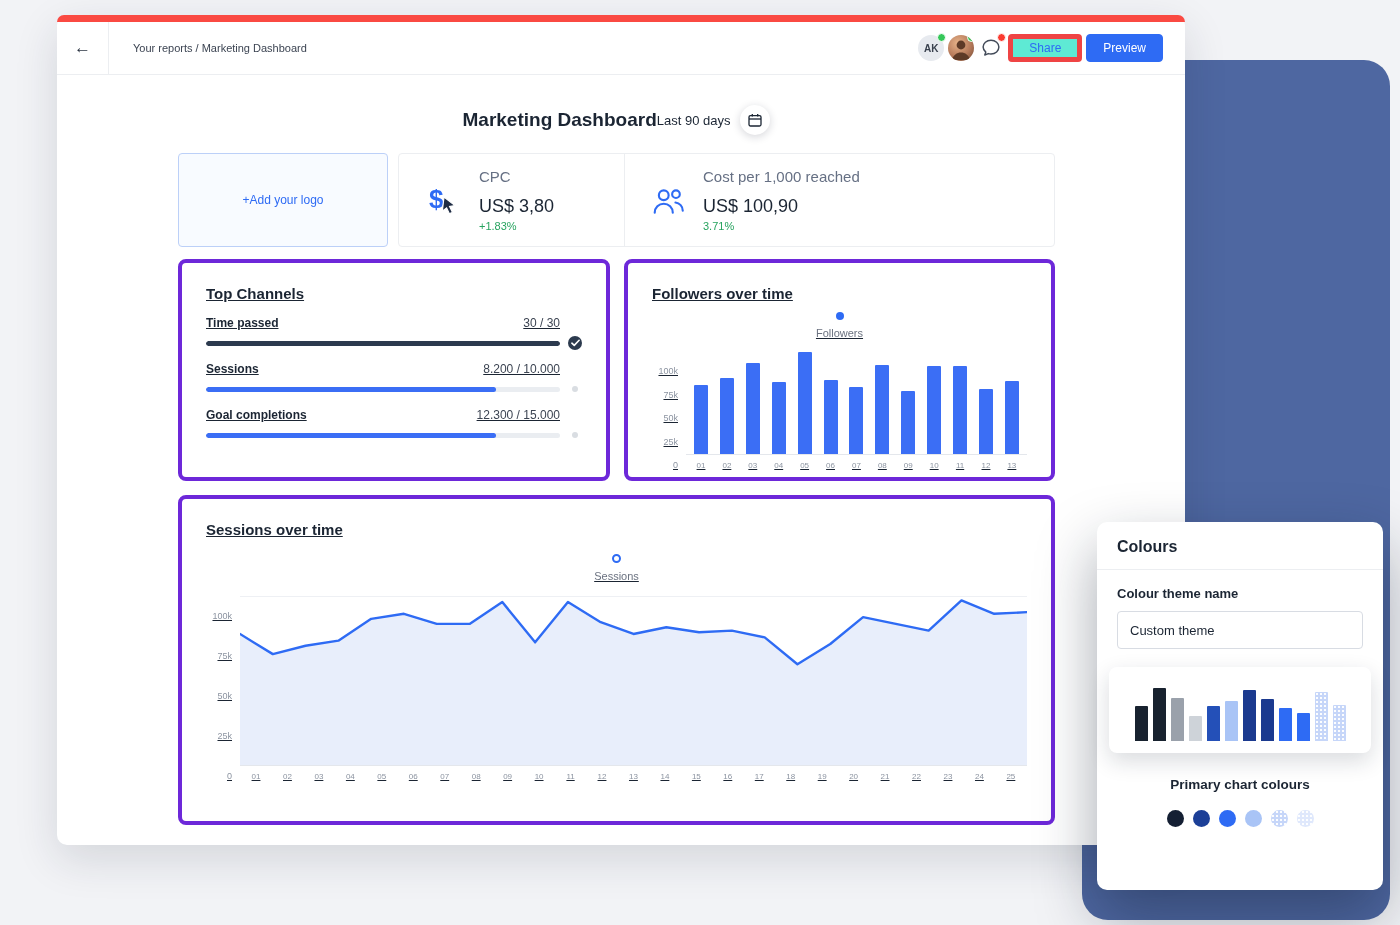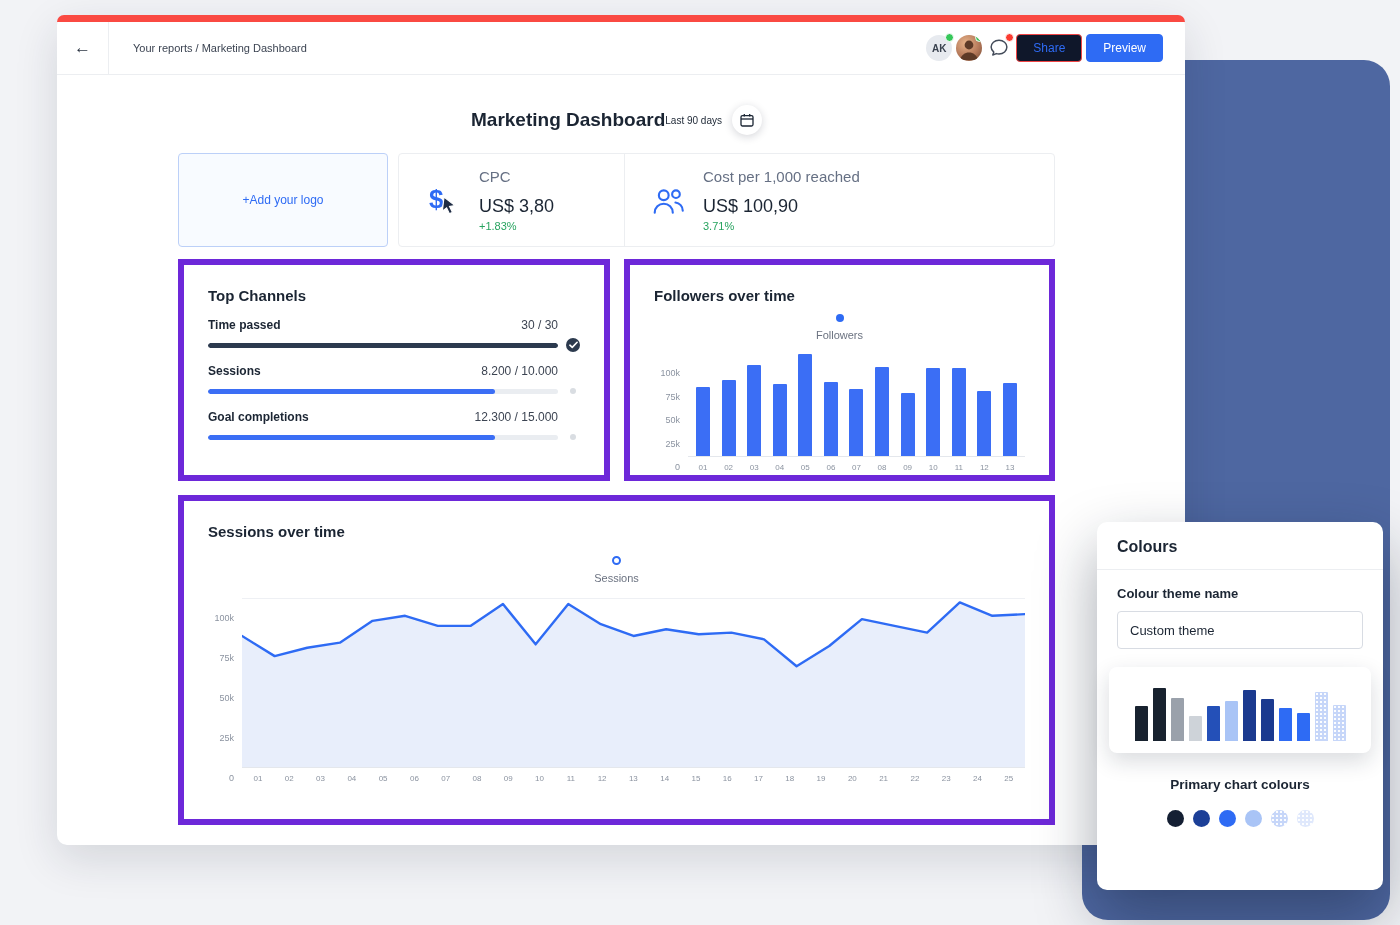--- a/index.html
+++ b/index.html
@@ -22,44 +22,44 @@
   .header-right { margin-left:auto; display:flex; align-items:center; gap:4px; }
   .avatar { width:26px; height:26px; border-radius:50%; position:relative; flex:none; }
   .avatar-ak { background:#e7eaef; display:flex; align-items:center; justify-content:center;
     font-size:10px; font-weight:bold; color:#39414e; }
   .avatar-photo { background:radial-gradient(circle at 38% 32%, #e8b48a 0%, #b5795a 55%, #6e4630 100%); overflow:hidden; }
   .status-dot { position:absolute; top:-2px; right:-2px; width:9px; height:9px; border-radius:50%;
     border:1.5px solid #fff; }
   .dot-green { background:#35c759; } .dot-red { background:#fb3b30; }
   .chat-wrap { position:relative; width:26px; height:26px; display:flex; align-items:center; justify-content:center; }
   .btn { height:28px; padding:0 16px; border-radius:4px; font-size:12px; display:flex; align-items:center; cursor:pointer; }
-  .btn-share { background:#0f172a; border:1px solid #ef4444; color:#2e6bf4; }
+  .btn-share { background:#5eead4; border:5px solid #ef4444; color:#2e6bf4; }
   .btn-preview { background:#2e6bf4; border:1px solid #2e6bf4; color:#fff; }
 
   
   .content { padding:30px 130px 0 121px; }
   .title-row { display:flex; justify-content:center; align-items:center; height:30px; }
   .page-title { font-size:19px; font-weight:bold; color:#1b2533; }
   .date-picker { display:flex; align-items:center; gap:10px; }
-  .date-label { font-size:10px; color:#1b2533; }
+  .date-label { font-size:13px; color:#1b2533; }
   .cal-btn { width:30px; height:30px; border-radius:50%; background:#fff;
     box-shadow:0 2px 8px rgba(20,30,50,.18); display:flex; align-items:center; justify-content:center; cursor:pointer; }
 
   .stats-row { margin-top:18px; display:flex; gap:10px; height:94px; }
   .logo-box { width:210px; border:1px solid #bcd0f8; background:#f8fbff; border-radius:4px;
     display:flex; align-items:center; justify-content:center; color:#2e6bf4; font-size:12px; cursor:pointer; }
   .stats-panel { flex:1; border:1px solid #eceef1; border-radius:4px; display:flex; align-items:stretch; }
   .stat { display:flex; align-items:center; gap:18px; padding:0 26px; }
   .stat:first-child { width:226px; border-right:1px solid #eceef1; }
   .stat-label { font-size:15px; color:#667084; margin-bottom:11px; }
   .stat-value { font-size:18px; color:#1b2533; margin-bottom:3px; }
   .stat-change { font-size:11px; color:#27a35f; }
 
   .panels-row { margin-top:12px; display:flex; gap:14px; }
-  .panel { border:6px solid #6d28d9; border-radius:0; padding:22px 24px; background:#fff; }
+  .panel { border:4px solid #6d28d9; border-radius:8px; padding:22px 24px; background:#fff;text-decoration:underline; }
   .panel-title { font-size:15px; font-weight:bold; color:#1b2533; }
   .panel-tc { width:432px; height:222px; }
   .panel-followers { flex:1; height:222px; }
   .panel-sessions { margin-top:14px; height:330px; }
 
   
   .tc-list { margin-top:14px; }
   .tc-row { margin-bottom:12px; }
   .tc-head { display:flex; justify-content:space-between; font-size:12px; margin-bottom:6px; padding-right:22px; }
   .tc-label { font-weight:bold; color:#1b2533; }

